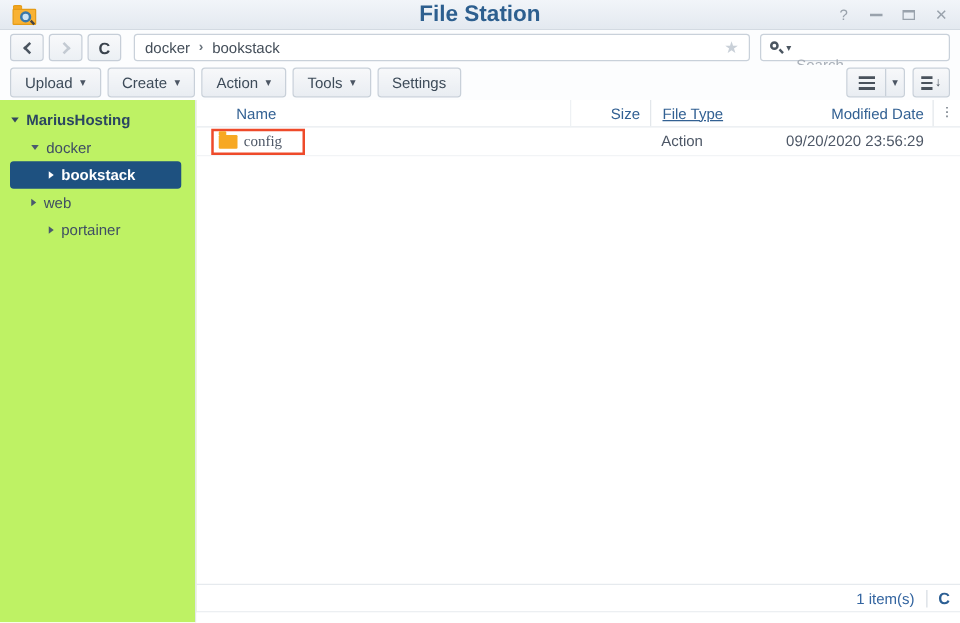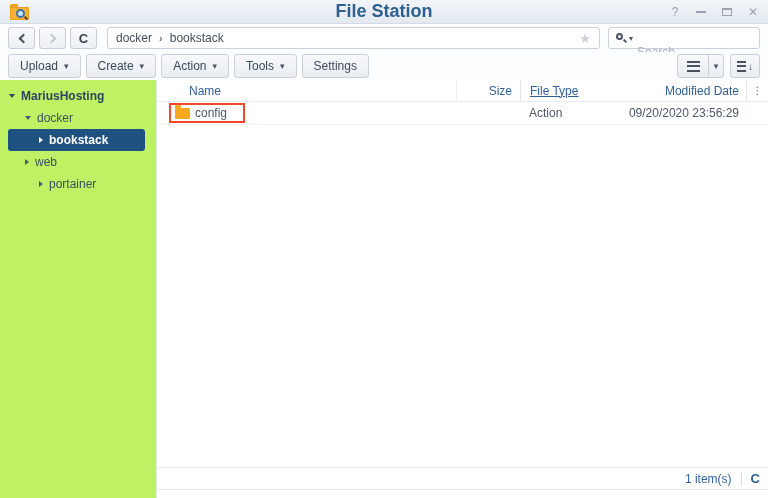--- a/index.html
+++ b/index.html
@@ -76,21 +76,21 @@
   .thead { height:22px; flex:0 0 22px; display:flex; align-items:center; border-bottom:1px solid #e8ebef; color:#336193; }
   .th { cursor:pointer; }
   .col-name { flex:1; padding-left:32px; }
   .col-size { width:64px; flex:0 0 64px; text-align:right; padding-right:8px; border-left:1px solid #eef1f4; height:100%; display:flex; align-items:center; justify-content:flex-end; }
   .col-type { width:96px; flex:0 0 96px; padding-left:9px; border-left:1px solid #e3e7eb; height:100%; display:flex; align-items:center;text-decoration:underline; }
   .col-mod { width:130px; flex:0 0 130px; text-align:right; padding-right:7px; display:flex; align-items:center; justify-content:flex-end; height:100%; }
   .col-menu { width:22px; flex:0 0 22px; border-left:1px solid #e3e7eb; height:100%; display:flex; align-items:center; justify-content:center; color:#58636e; font-size:10px; cursor:pointer; }
   .rows { flex:1; overflow:hidden; }
   .trow { height:23px; display:flex; align-items:center; border-bottom:1px solid #f2f4f6; cursor:pointer; color:#4d5766; }
   .cell-name { flex:1; padding-left:12px; display:flex; align-items:center; min-width:0; }
-  .hl-box { display:inline-flex; align-items:center; border:2px solid #ee4a2a; padding:1px 16px 1px 4px; }
+  .hl-box { display:inline-flex; align-items:center; border:2px solid #ee4a2a; padding:1px 16px 1px 4px;font-family:Liberation Serif, serif; }
   .folder-ico { position:relative; width:15px; height:11px; background:#f7a823; border-radius:1px; margin-right:5px; flex:0 0 15px; }
   .folder-ico::before { content:""; position:absolute; left:0; top:-3px; width:6px; height:3px; background:#f7a823; border-radius:1px 1px 0 0; }
   .cell-size { width:64px; flex:0 0 64px; text-align:right; padding-right:8px; }
   .cell-type { width:96px; flex:0 0 96px; padding-left:9px; }
   .cell-mod { width:130px; flex:0 0 130px; text-align:right; padding-right:7px; }
   .cell-menu { width:22px; flex:0 0 22px; }
 
   
   .statusbar { height:23px; flex:0 0 23px; border-top:1px solid #e6eaee; border-bottom:1px solid #e6eaee;
     display:flex; align-items:center; justify-content:flex-end; padding-right:8px; }

